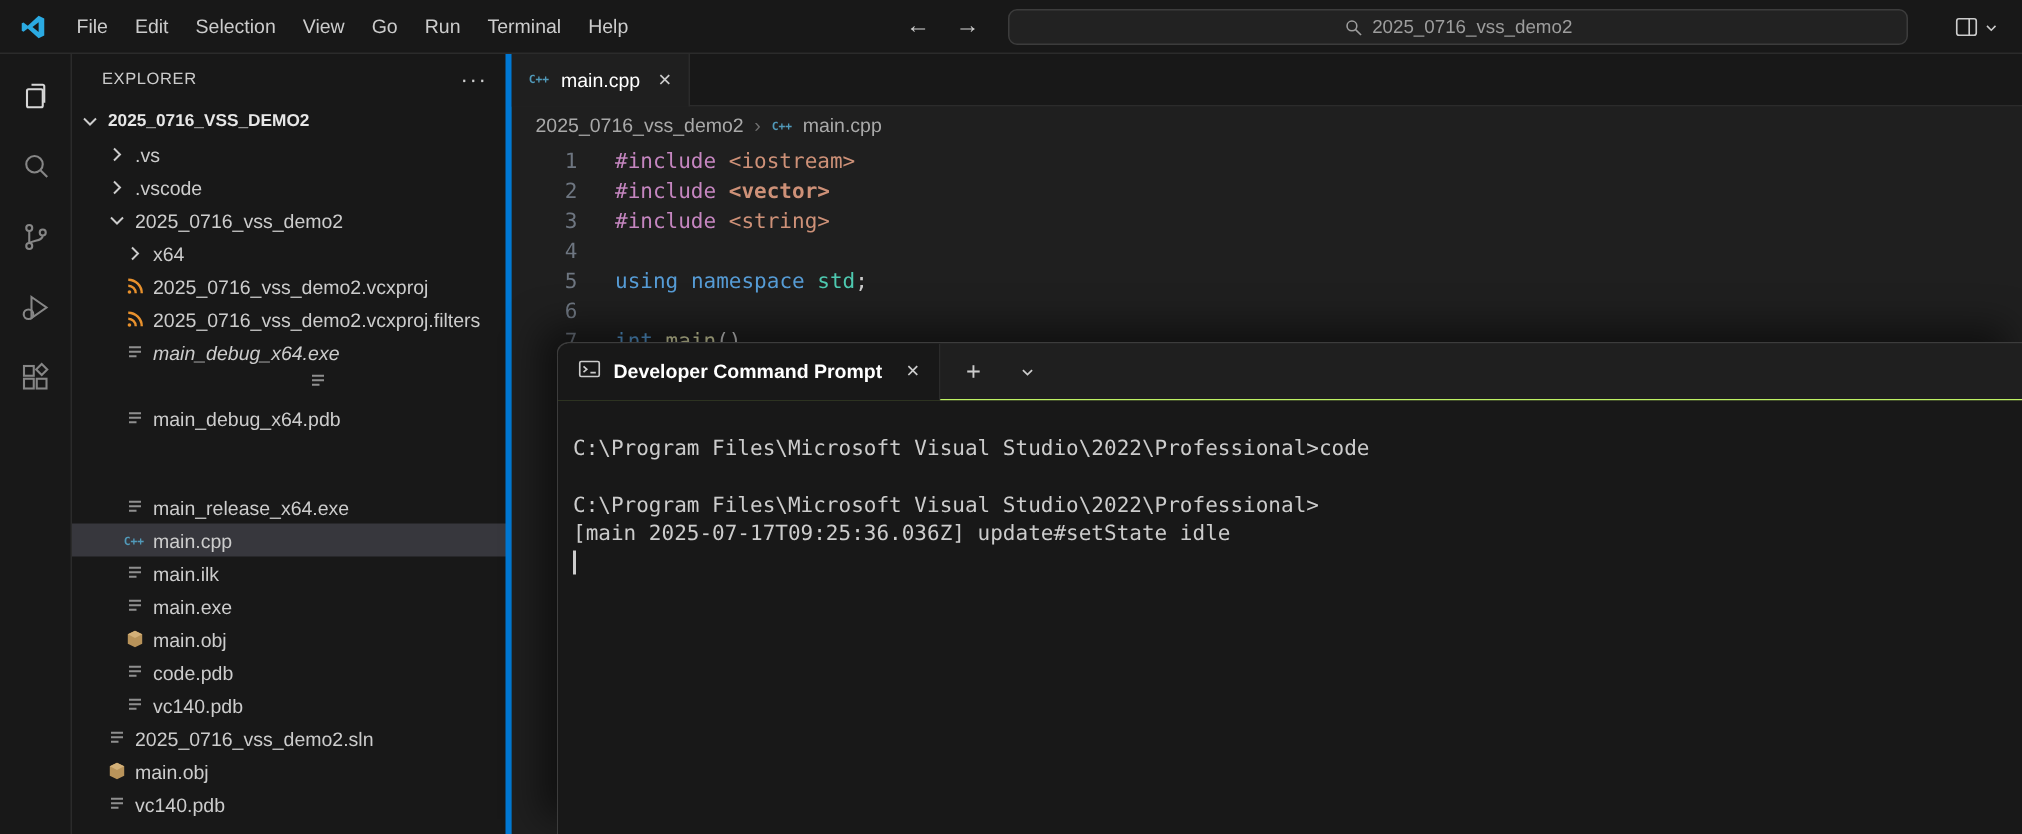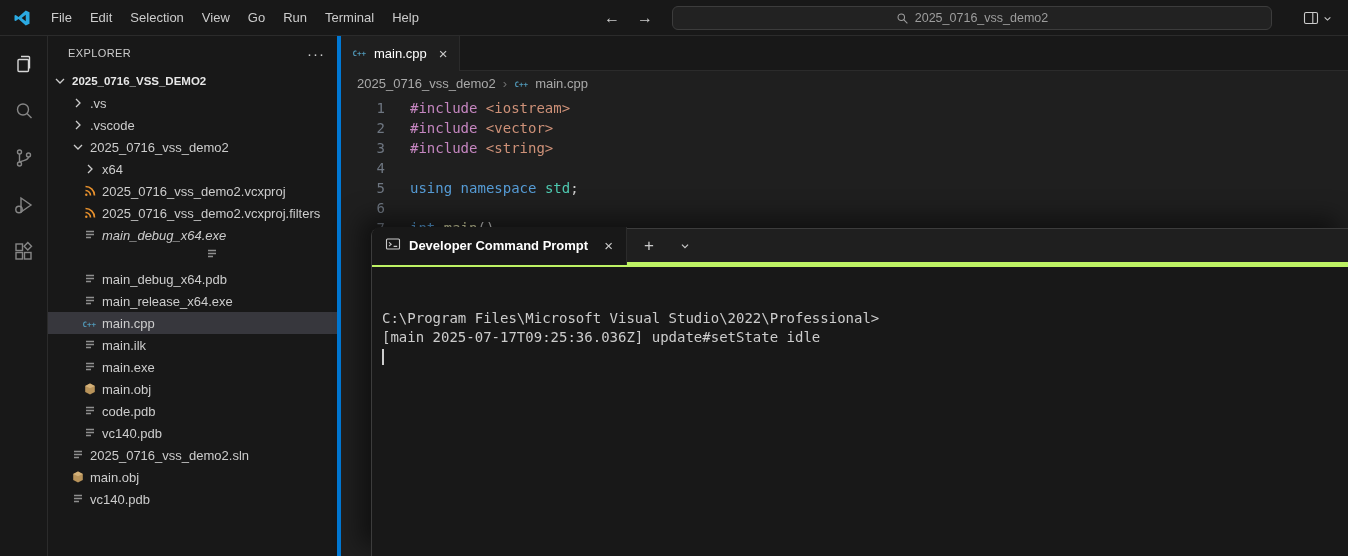--- a/index.html
+++ b/index.html
@@ -59,21 +59,21 @@
   .code-line { height:20px; display:flex; align-items:center; }
   .line-num { width:44px; text-align:right; color:#6e7681; flex:none; }
   .line-content { margin-left:25px; white-space:pre; }
 
   
   .terminal { position:absolute; left:371px; top:228px; right:0; bottom:0; background:#181818;
               border:1px solid #3c3c3c; border-right:none; border-bottom:none;
               border-radius:8px 0 0 0; box-shadow:-10px -10px 24px rgba(0,0,0,.5);
               z-index:40; display:flex; flex-direction:column; }
   .term-tabbar { height:38px; background:#1f1f1f; display:flex; align-items:center;
-                 border-bottom:5px solid #bef264; border-radius:8px 0 0 0; flex:none; }
+                 border-bottom:1px solid #bef264; border-radius:8px 0 0 0; flex:none; }
   .term-tab { height:38px; display:flex; align-items:center; gap:8px; padding:0 13px;
               background:#181818; color:#ffffff; font-size:13px; font-weight:600;
               border-right:1px solid #2b2b2b; border-radius:8px 0 0 0; cursor:pointer; }
   .term-tab .close { color:#cccccc; font-size:15px; font-weight:400; margin-left:8px; cursor:pointer; }
   .term-action { width:28px; height:28px; display:flex; align-items:center; justify-content:center;
                  color:#cccccc; font-size:17px; margin-left:8px; cursor:pointer; border-radius:4px; }
   .term-body { padding:24px 0 0 10px; font-family:"DejaVu Sans Mono", monospace;
                font-size:14px; color:#cccccc; cursor:text; }
   .term-line { height:19px; white-space:pre; }
   .cursor { display:inline-block; width:2px; height:16px; background:#cccccc; vertical-align:middle; }
@@ -248,21 +248,21 @@
           <span>main_debug_x64.ilk</span>
         </div>
         <div class="tree-row" style="padding-left: 34px; align-items: center;">
           <span class="tree-icon">
             <svg viewBox="0 0 16 16" width="16" height="16" fill="none" stroke="#8f8f8f" stroke-width="1.3">
               <path d="M4 4.5h8M4 7.5h8M4 10.5h5"></path>
             </svg>
           </span>
           <span>main_debug_x64.pdb</span>
         </div>
-        <div class="tree-row" style="padding-left: 34px;">
+        <div class="tree-row" style="padding-left: 34px; margin-top: 37px;">
           <span class="tree-icon">
             <svg viewBox="0 0 16 16" width="16" height="16" fill="none" stroke="#8f8f8f" stroke-width="1.3">
               <path d="M4 4.5h8M4 7.5h8M4 10.5h5"></path>
             </svg>
           </span>
           <span>main_release_x64.exe</span>
         </div>
         <div class="tree-row selected" style="padding-left: 34px;">
           <span class="tree-icon">
             <svg viewBox="0 0 16 16" width="16" height="16">
@@ -365,21 +365,21 @@
           <span>main.cpp</span>
         </span>
       </div>
     <div class="code">
         <div class="code-line">
           <span class="line-num">1</span>
           <span class="line-content"><span style="color: rgb(197, 134, 192);">#include </span><span style="color: rgb(206, 145, 120);">&lt;iostream&gt;</span></span>
         </div>
         <div class="code-line">
           <span class="line-num">2</span>
-          <span class="line-content"><span style="color: rgb(197, 134, 192);">#include </span><span style="color: rgb(206, 145, 120);">&lt;vector&gt;</span></span>
+          <span class="line-content"><span style="color: rgb(197, 134, 192);">#include </span><span style="color: rgb(206, 145, 120); font-weight: bold;">&lt;vector&gt;</span></span>
         </div>
         <div class="code-line">
           <span class="line-num">3</span>
           <span class="line-content"><span style="color: rgb(197, 134, 192);">#include </span><span style="color: rgb(206, 145, 120);">&lt;string&gt;</span></span>
         </div>
         <div class="code-line">
           <span class="line-num">4</span>
           <span class="line-content"></span>
         </div>
         <div class="code-line">
@@ -408,20 +408,21 @@
         <span class="close">×</span>
       </div>
       <div class="term-action">+</div>
       <div class="term-action">
         <svg viewBox="0 0 16 16" width="14" height="14" fill="none" stroke="#cccccc" stroke-width="1.3">
           <path d="M4.5 6.5L8 10l3.5-3.5"></path>
         </svg>
       </div>
     </div>
     <div class="term-body">
+        <div class="term-line">C:\Program Files\Microsoft Visual Studio\2022\Professional&gt;code</div>
         <div class="term-line"></div>
         <div class="term-line">C:\Program Files\Microsoft Visual Studio\2022\Professional&gt;</div>
         <div class="term-line">[main 2025-07-17T09:25:36.036Z] update#setState idle</div>
         <div class="term-line"><span class="cursor"></span></div>
       </div>
   </div>
 
 </div>
 
 </body></html>

